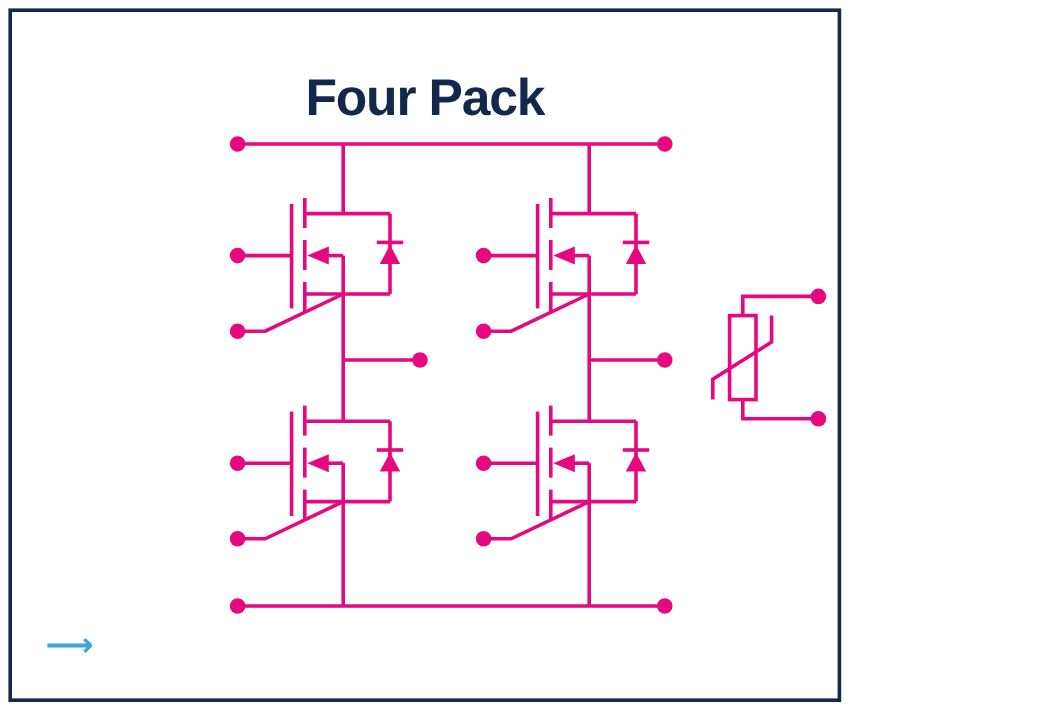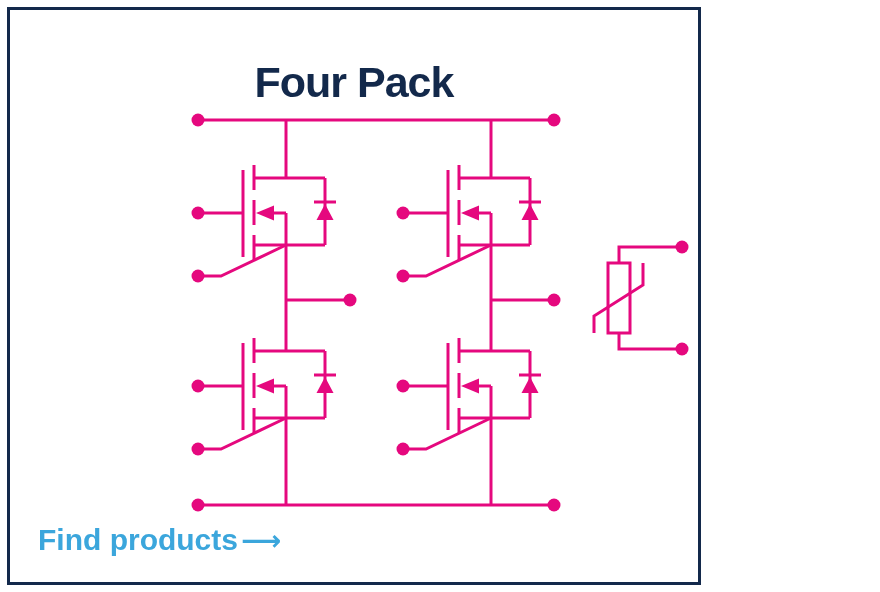--- a/index.html
+++ b/index.html
@@ -112,19 +112,18 @@
       <rect class="wire" x="608" y="263" width="22" height="70"></rect>
       <polyline class="wire" points="619,263 619,247 682,247"></polyline>
       <circle class="dot" cx="682" cy="247" r="6.5"></circle>
       <polyline class="wire" points="619,333 619,349 682,349"></polyline>
       <circle class="dot" cx="682" cy="349" r="6.5"></circle>
       <polyline class="wire" points="643,263 643,285 594,316 594,333"></polyline>
     </g>
   </svg>
 
   <a class="find">
-    <span>Find products</span>
       <span class="arrow">⟶</span>
   </a>
 
   <div class="brand-dot"></div>
 
 </div>
 
 </body></html>

